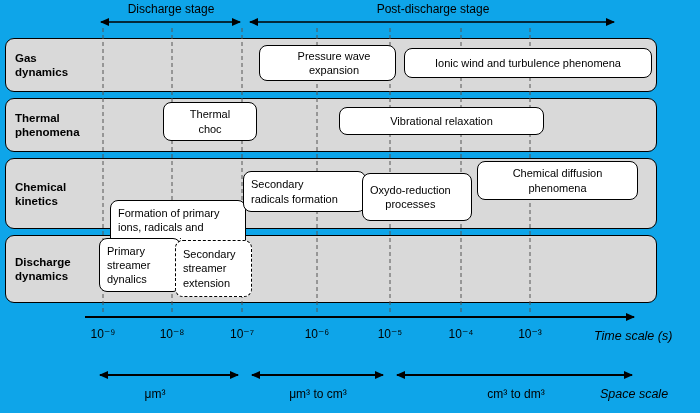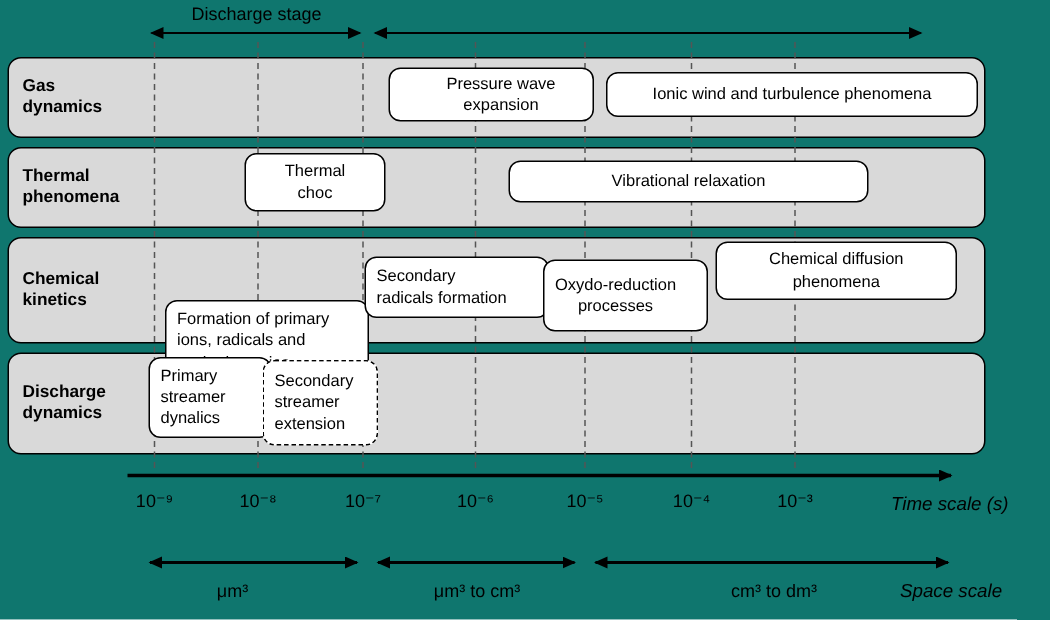--- a/index.html
+++ b/index.html
@@ -1,17 +1,17 @@
 <!DOCTYPE html>
 <html><head>
 <meta charset="utf-8">
 <style>
   html,body{margin:0;padding:0;background:#fff;}
   .fig{
-    position:relative;width:700px;height:413px;background:#0f766e;
+    position:relative;width:700px;height:413px;background:#0ea5e9;
     font-family:"Liberation Sans","DejaVu Sans",sans-serif;color:#000;overflow:hidden;
   }
   .layer-svg{position:absolute;left:0;top:0;z-index:2;pointer-events:none;}
   .stage-label{position:absolute;top:2px;text-align:center;font-size:12px;z-index:3;}
   .row{
     position:absolute;left:5px;width:652px;background:#d9d9d9;
     border:1px solid #000;border-radius:9px;z-index:1;box-sizing:border-box;
   }
   .row-label{
     position:absolute;left:9px;top:50%;transform:translateY(-50%);
@@ -64,20 +64,21 @@
     <line x1="85" y1="317" x2="634" y2="317" stroke="#000" stroke-width="2.2" marker-end="url(#ah)"></line>
 
     <g stroke="#000" stroke-width="2" fill="none">
       <line x1="100" y1="375" x2="238" y2="375" marker-start="url(#ah)" marker-end="url(#ah)"></line>
       <line x1="252" y1="375" x2="383" y2="375" marker-start="url(#ah)" marker-end="url(#ah)"></line>
       <line x1="397" y1="375" x2="632" y2="375" marker-start="url(#ah)" marker-end="url(#ah)"></line>
     </g>
   </svg>
 
   <div class="stage-label" style="left:98px;width:146px;">Discharge stage</div>
+  <div class="stage-label" style="left:250px;width:366px;">Post-discharge stage</div>
 
   <div class="row" style="top:38px;height:54px;">
     <div class="row-label">Gas
 dynamics</div>
   </div>
   <div class="row" style="top:98px;height:54px;">
     <div class="row-label">Thermal
 phenomena</div>
   </div>
   <div class="row" style="top:158px;height:71px;">
@@ -88,21 +89,21 @@
     <div class="row-label">Discharge
 dynamics</div>
   </div>
 
   <div class="box" style="left:259px;top:45px;width:137px;height:36px;padding-left:18px;">Pressure wave
 expansion</div>
   <div class="box" style="left:404px;top:48px;width:248px;height:30px;">Ionic wind and turbulence phenomena</div>
 
   <div class="box" style="left:163px;top:102px;width:94px;height:39px;">Thermal
 choc</div>
-  <div class="box" style="left:339px;top:107px;width:240px;height:28px;">Vibrational relaxation</div>
+  <div class="box" style="left:339px;top:107px;width:205px;height:28px;">Vibrational relaxation</div>
 
   <div class="box left" style="left:110px;top:161px;width:136px;height:55px;margin-top:39px;">Formation of primary
 ions, radicals and
 excited species</div>
   <div class="box left" style="left:243px;top:171px;width:123px;height:41px;">Secondary
 radicals formation</div>
   <div class="box left" style="left:362px;top:173px;width:110px;height:48px;text-align:center;">Oxydo-reduction
 processes</div>
   <div class="box" style="left:477px;top:161px;width:161px;height:39px;">Chemical diffusion
 phenomena</div>

